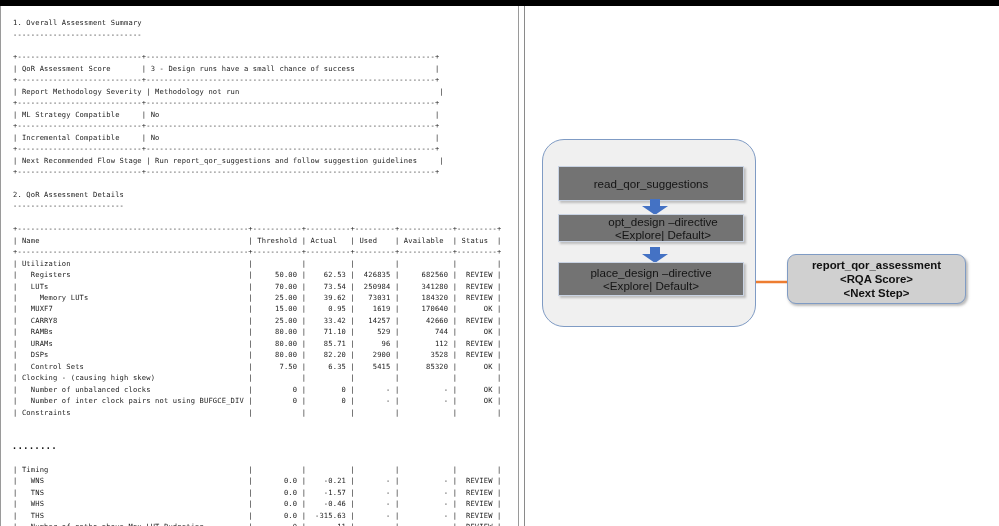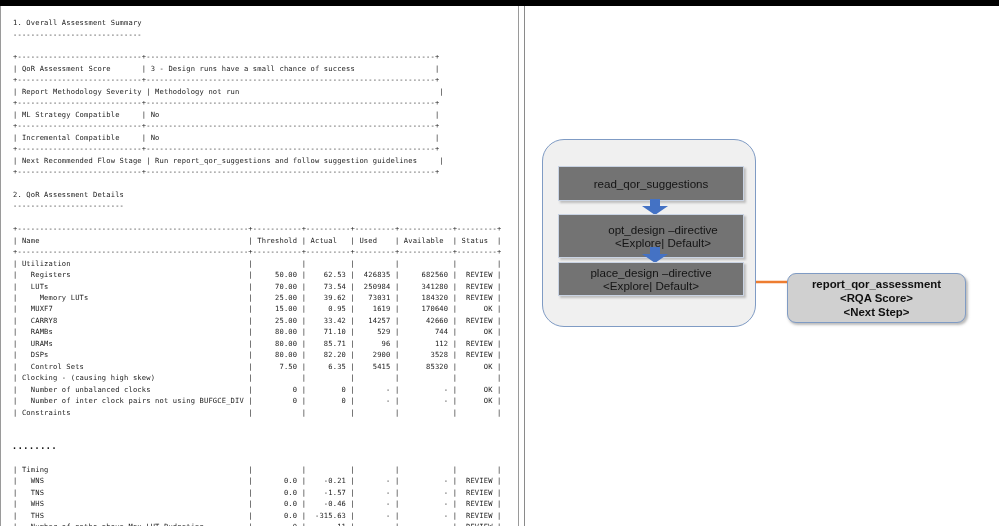--- a/index.html
+++ b/index.html
@@ -65,41 +65,41 @@
     position:absolute;left:15px;width:186px;
     background:#737373;
     border:1px solid #c9d3e3;
     box-sizing:border-box;
     box-shadow:1.5px 1.5px 2px rgba(130,130,130,0.45);
     display:flex;flex-direction:column;
     align-items:center;justify-content:center;
     font-size:11.6px;color:#141414;line-height:13.4px;
   }
   #step-read{top:26px;height:35px;}
-  #step-opt{top:74px;height:44px;padding-left:24px;}
+  #step-opt{top:74px;height:28px;padding-left:24px;}
   #step-place{top:122px;height:34px;}
   .arrow-down{
     position:absolute;left:98px;width:28px;height:16px;
   }
   #arrow1{top:59px;}
   #arrow2{top:107px;}
   #arrow-right{
     position:absolute;left:231px;top:268px;width:56px;height:12px;
   }
   #assessment-box{
     position:absolute;left:262px;top:248px;
     width:179px;height:50px;
     background:#d0d0d0;
     border:1.6px solid #7f9bc4;
     border-radius:9px;
     box-sizing:border-box;
     box-shadow:1.5px 2px 2.5px rgba(120,120,120,0.5);
     display:flex;flex-direction:column;
     align-items:center;justify-content:center;
-    font-weight:bold;font-size:11.4px;color:#101010;line-height:14.2px;margin-top:19px;
+    font-weight:bold;font-size:11.4px;color:#101010;line-height:14.2px;
   }
 </style>
 </head>
 <body>
 
 <div id="frame">
 
   <div id="report-panel">
     <pre class="report-inner" id="report-text">1. Overall Assessment Summary
 -----------------------------

